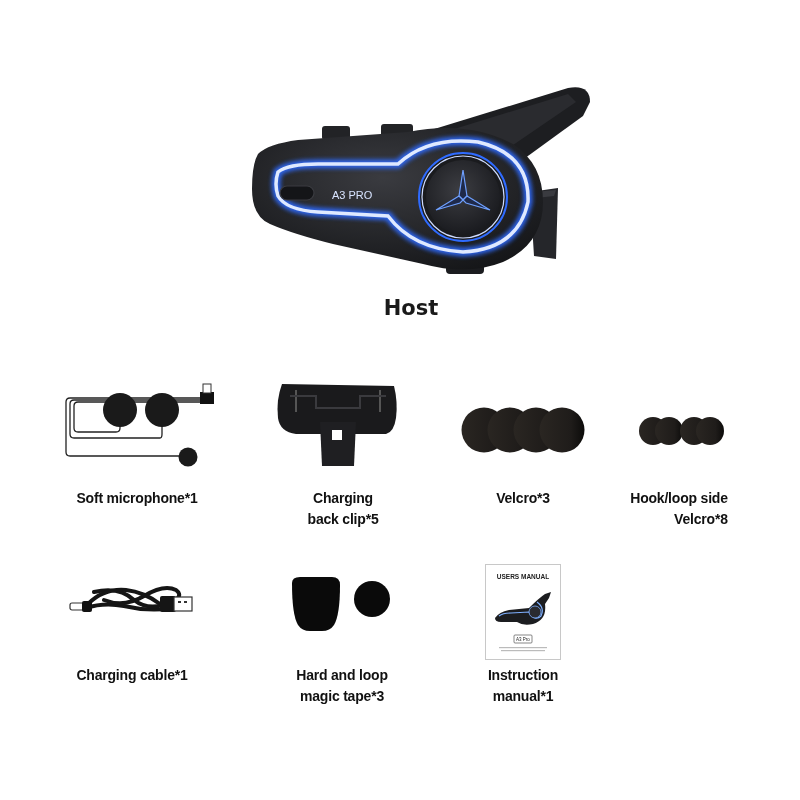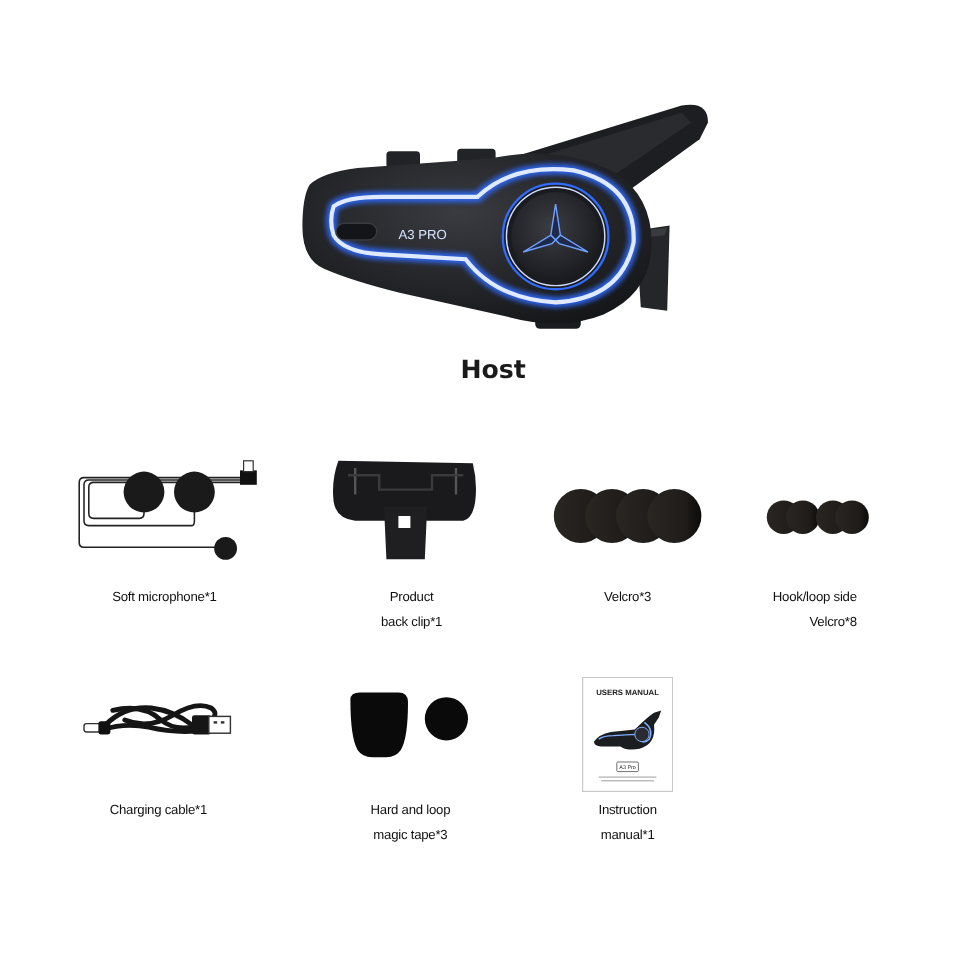--- a/index.html
+++ b/index.html
@@ -1,21 +1,21 @@
 <!DOCTYPE html>
 <html><head>
   <meta charset="utf-8">
   <style>
     html, body { margin: 0; padding: 0; background: #ffffff; }
     body { width: 800px; height: 800px; position: relative; overflow: hidden;
            font-family: "Liberation Sans", "DejaVu Sans", sans-serif; color: #111; }
     .abs { position: absolute; }
     .host-title { left: 0; width: 822px; top: 296px; text-align: center;
                   font-family: "DejaVu Sans", sans-serif; font-weight: bold; font-size: 21px; color: #1a1a1a; }
-    .label { position: absolute; text-align: center; font-weight: normal; font-size: 11px;
+    .label { position: absolute; text-align: center; font-weight: bold; font-size: 14px;
              line-height: 21px; color: #111; white-space: nowrap; transform: translateX(-50%); letter-spacing: -0.2px; }
     svg { display: block; }
   </style>
 </head>
 <body>
 
 <div class="abs" style="left:238px; top:84px; width:362px; height:210px;">
   <svg width="362" height="210" viewBox="0 0 362 210">
     <defs>
       <radialGradient id="bodyG" cx="0.45" cy="0.35" r="0.8">
@@ -113,22 +113,22 @@
     <circle cx="33" cy="17" r="14" fill="url(#velG)"></circle>
     <circle cx="58" cy="17" r="14" fill="url(#velG)"></circle>
     <circle cx="74" cy="17" r="14" fill="url(#velG)"></circle>
   </svg>
 </div>
 
 <div class="label" style="left:137px; top:488px;">
   <div>Soft  microphone*1</div>
 </div>
 <div class="label" style="left:343px; top:488px;">
-  <div>Product</div>
-  <div>back clip*1</div>
+  <div>Charging</div>
+  <div>back clip*5</div>
 </div>
 <div class="label" style="left:523px; top:488px;">
   <div>Velcro*3</div>
 </div>
 <div class="label" style="left:679px; top:488px;text-align:right;">
   <div>Hook/loop side</div>
   <div>Velcro*8</div>
 </div>
 
 <div class="abs" style="left:64px; top:582px; width:132px; height:42px;">

